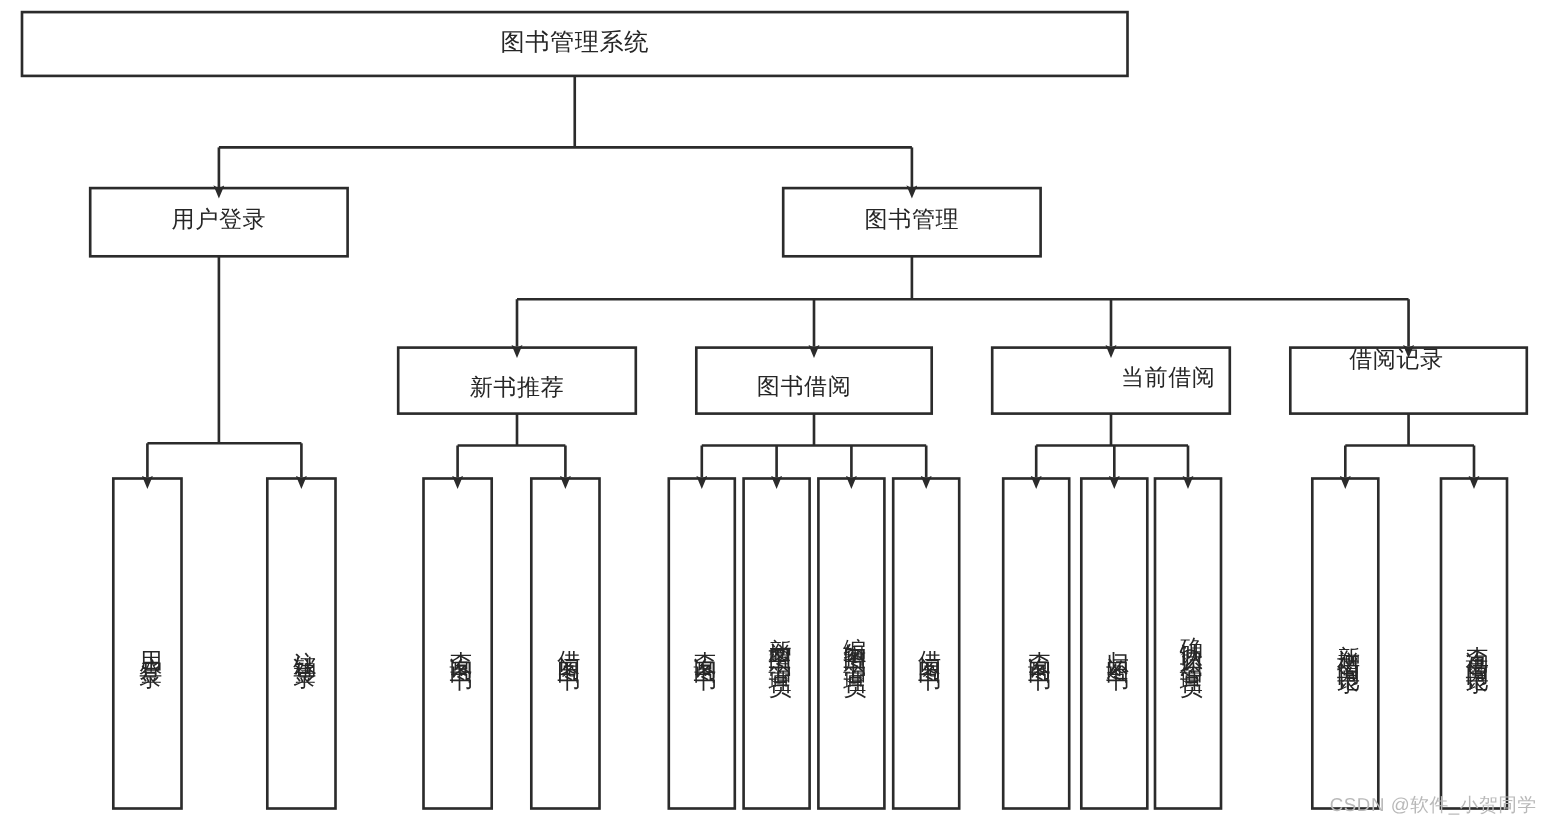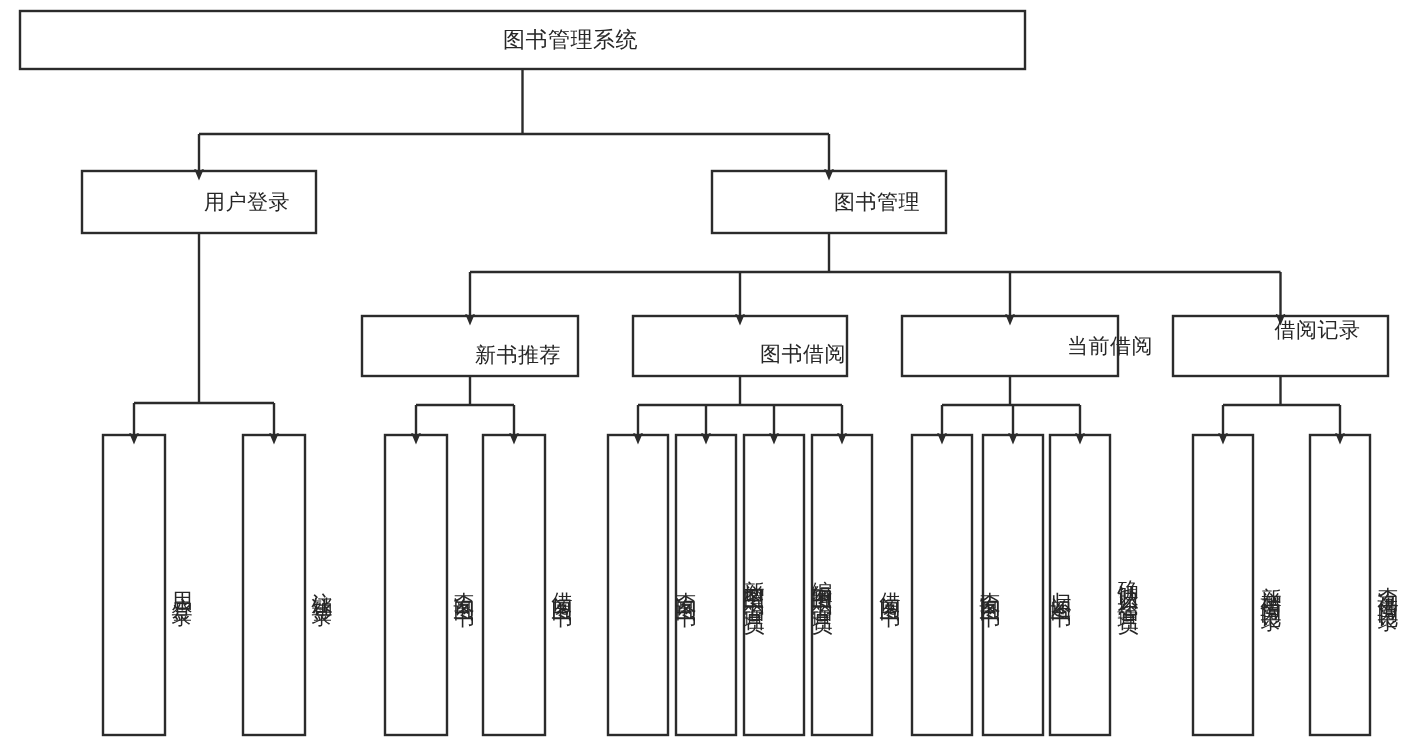--- a/index.html
+++ b/index.html
@@ -38,23 +38,22 @@
   }
   .arrow-head {
     fill: #2b2b2b;
   }
   .node-label {
     position: absolute;
     display: flex;
     align-items: center;
     justify-content: center;
     color: #262626;
-    font-family: Liberation Sans, sans-serif;
+    font-family: Liberation Mono, monospace;
     pointer-events: none;
-    margin-left: 48px;
   }
   .node-label.horizontal {
     font-size: 21px;
     letter-spacing: 0.5px;
     line-height: 1.1;
   }
   .node-label.vertical {
     writing-mode: vertical-rl;
     text-orientation: upright;
     font-size: 21px;
@@ -152,21 +151,21 @@
       </div>
       <div class="node-label horizontal" style="left: 82px; top: 171px; width: 234px; height: 62px;">
         <span>用户登录</span>
       </div>
       <div class="node-label horizontal" style="left: 712px; top: 171px; width: 234px; height: 61px; text-align: center;">
         <span>图书管理</span>
       </div>
       <div class="node-label horizontal" style="left: 362px; top: 316px; width: 216px; height: 77px;">
         <span>新书推荐</span>
       </div>
-      <div class="node-label horizontal" style="left: 648px; top: 316px; width: 214px; height: 76px;">
+      <div class="node-label horizontal" style="left: 624px; top: 316px; width: 214px; height: 76px;">
         <span>图书借阅</span>
       </div>
       <div class="node-label horizontal" style="left: 954px; top: 316px; width: 216px; height: 60px;">
         <span>当前借阅</span>
       </div>
       <div class="node-label horizontal" style="left: 1173px; top: 300px; width: 193px; height: 60px; text-align: right;">
         <span>借阅记录</span>
       </div>
       <div class="node-label vertical" style="left: 103px; top: 435px; width: 62px; height: 300px;">
         <span>用户登录</span>
@@ -202,13 +201,14 @@
         <span>确认归还（管理员）</span>
       </div>
       <div class="node-label vertical" style="left: 1193px; top: 435px; width: 60px; height: 300px;">
         <span>新增借阅记录</span>
       </div>
       <div class="node-label vertical" style="left: 1310px; top: 435px; width: 60px; height: 300px;">
         <span>查询借阅记录</span>
       </div>
     </div>
 
+  <div id="watermark">CSDN @软件_小贺同学</div>
 </div>
 
 </body></html>

